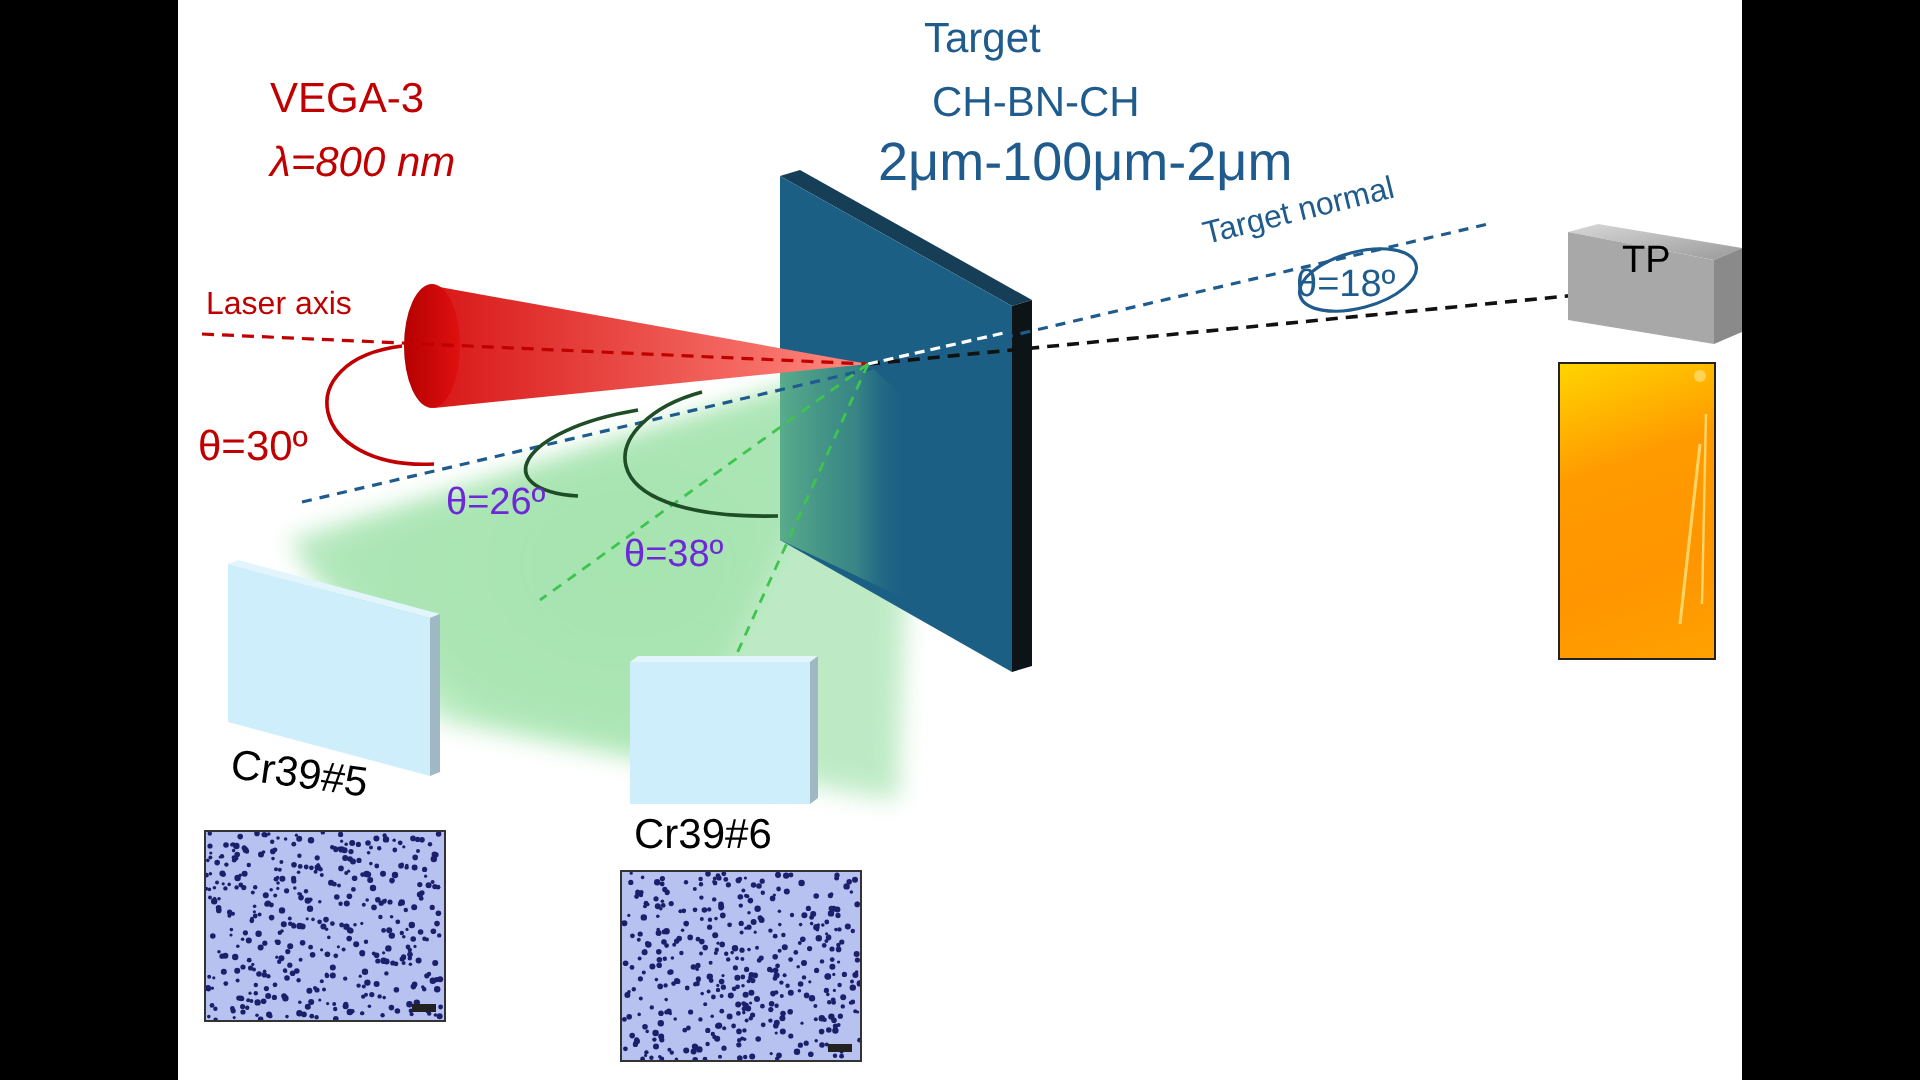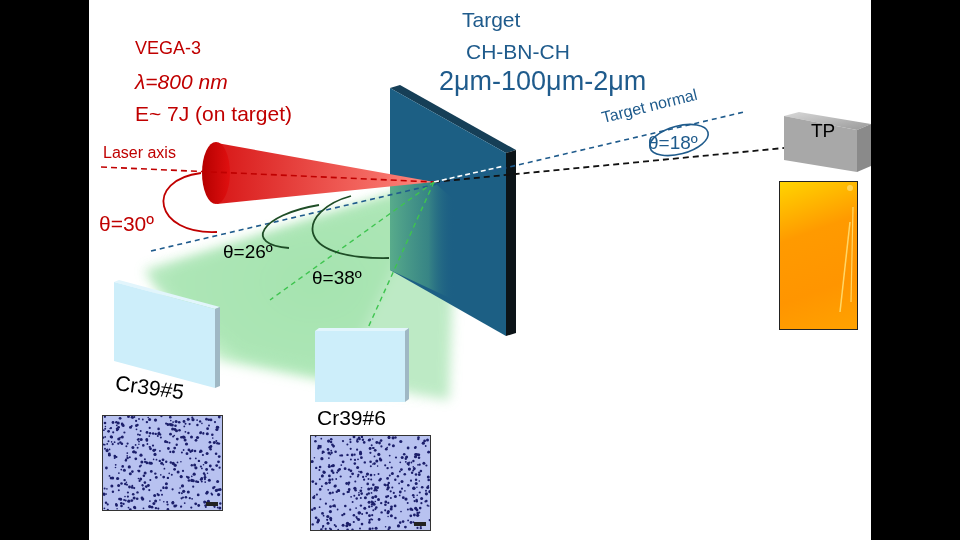--- a/index.html
+++ b/index.html
@@ -1,21 +1,21 @@
 <!DOCTYPE html>
 <html><head>
 <meta charset="utf-8">
 <style>
   html, body { margin: 0; padding: 0; }
   body { width: 960px; height: 540px; background: #000; position: relative; overflow: hidden; font-family: "Liberation Sans", sans-serif; }
   #slide { position: absolute; left: 89px; top: 0; width: 782px; height: 540px; background: #fff; overflow: hidden; }
   .txt { position: absolute; white-space: nowrap; line-height: 1; }
   .red { color: #c00000; }
   .blue { color: #1f5b8c; }
-  .green { color: #000000; }
+  .green { color: #6d28d9; }
   .blk { color: #000; }
   svg { position: absolute; left: 0; top: 0; }
   .specks { position: absolute; border: 1.5px solid #333; background: #b8c2f0; overflow: hidden; }
   .tp-photo { position: absolute; border: 1.5px solid #222; background: linear-gradient(160deg, #ffd400 0%, #ff9a00 35%, #ff9500 70%, #ffa200 100%); overflow: hidden; }
 </style>
 </head>
 <body>
 
 <div id="slide">
 
@@ -93,23 +93,22 @@
       <rect x="226" y="331" width="90" height="71" fill="#cdeefa"></rect>
     </g>
 
     <g>
       <polygon points="695,116 710,112 782,124 768,130" fill="url(#tpTop)"></polygon>
       <polygon points="695,116 768,130 768,172 695,160" fill="#a8a8a8"></polygon>
       <polygon points="768,130 782,124 782,166 768,172" fill="#8a8a8a"></polygon>
     </g>
   </svg>
 
-  <div class="txt red" style="left:46px; top:39px; font-size:18px;">VEGA-3</div>
+  <div class="txt red" style="left:46px; top:39px; font-size:21px;">VEGA-3</div>
   <div class="txt red" style="left:46px; top:71px; font-size:21px;font-style:italic;">λ=800 nm</div>
-  <div class="txt red" style="left:46px; top:103px; font-size:21px;">E~ 7J (on target)</div>
   <div class="txt red" style="left:14px; top:145px; font-size:16px;">Laser axis</div>
   <div class="txt red" style="left:10px; top:213px; font-size:21px;">θ=30º</div>
 
   <div class="txt blue" style="left:373px; top:9px; font-size:21px;">Target</div>
   <div class="txt blue" style="left:377px; top:41px; font-size:21px;">CH-BN-CH</div>
   <div class="txt blue" style="left:350px; top:68px; font-size:27px;">2μm-100μm-2μm</div>
   <div class="txt blue" style="left:515px; top:110px; font-size:16px; transform:rotate(-14deg); transform-origin:left bottom;">Target normal</div>
 
   <div class="txt blue" style="left:559px; top:133px; font-size:19px;">θ=18º</div>
   <div class="txt blk" style="left:722px; top:121px; font-size:19px;">TP</div>

